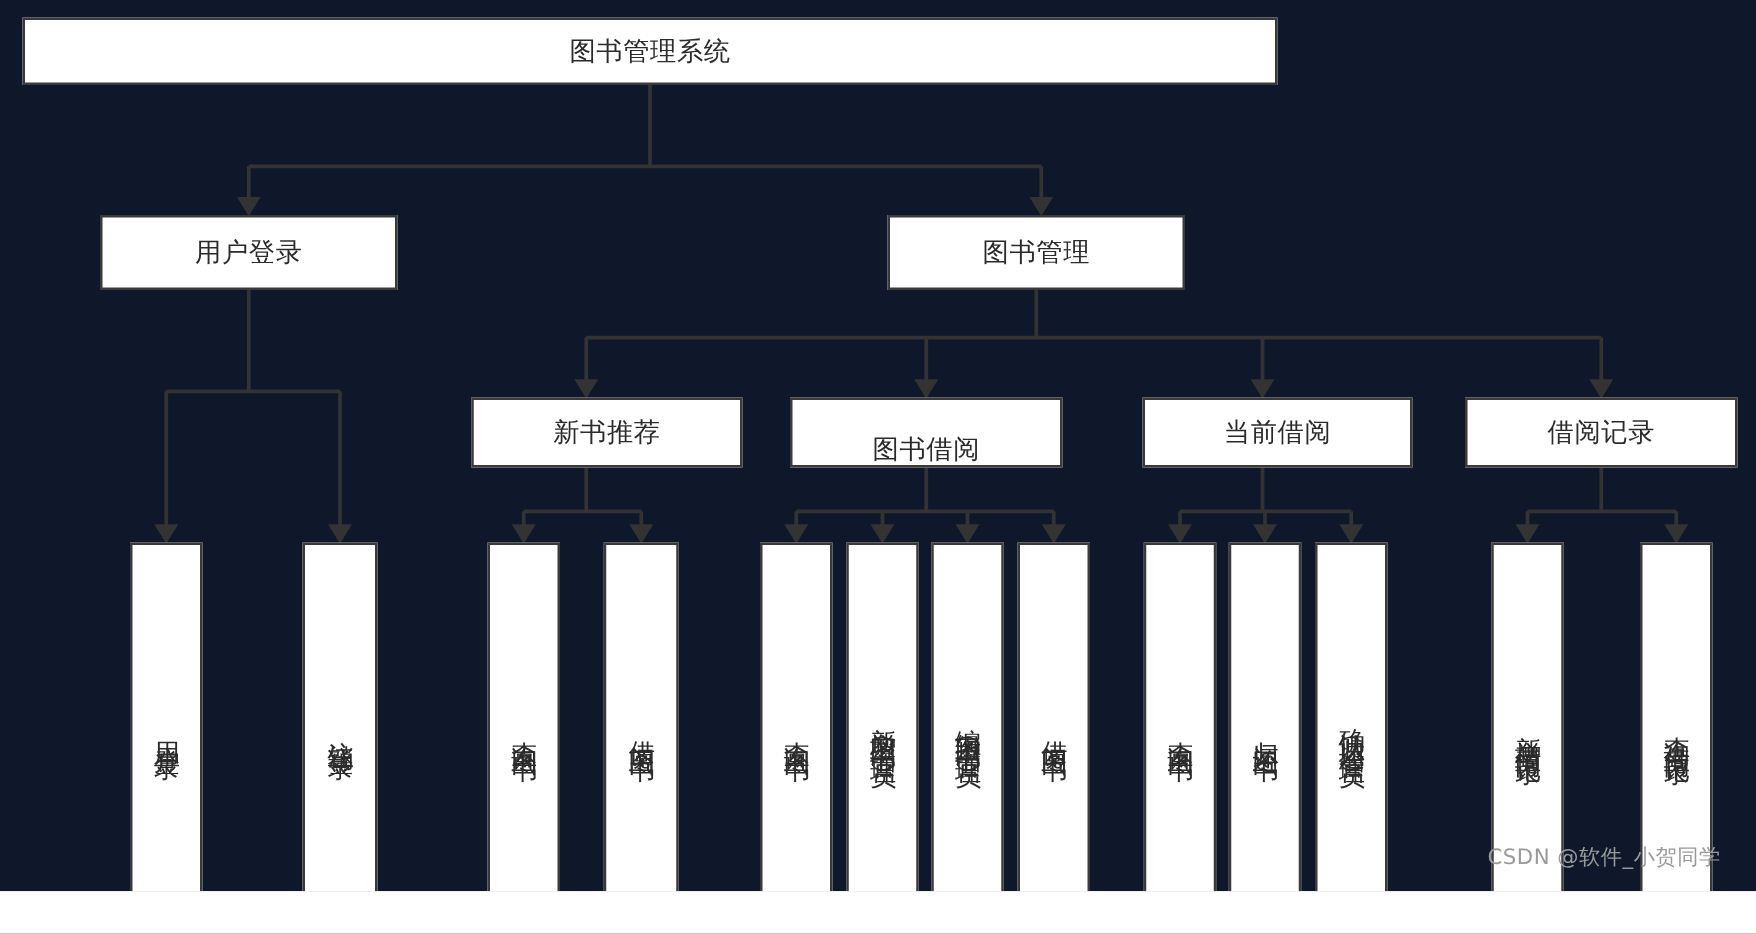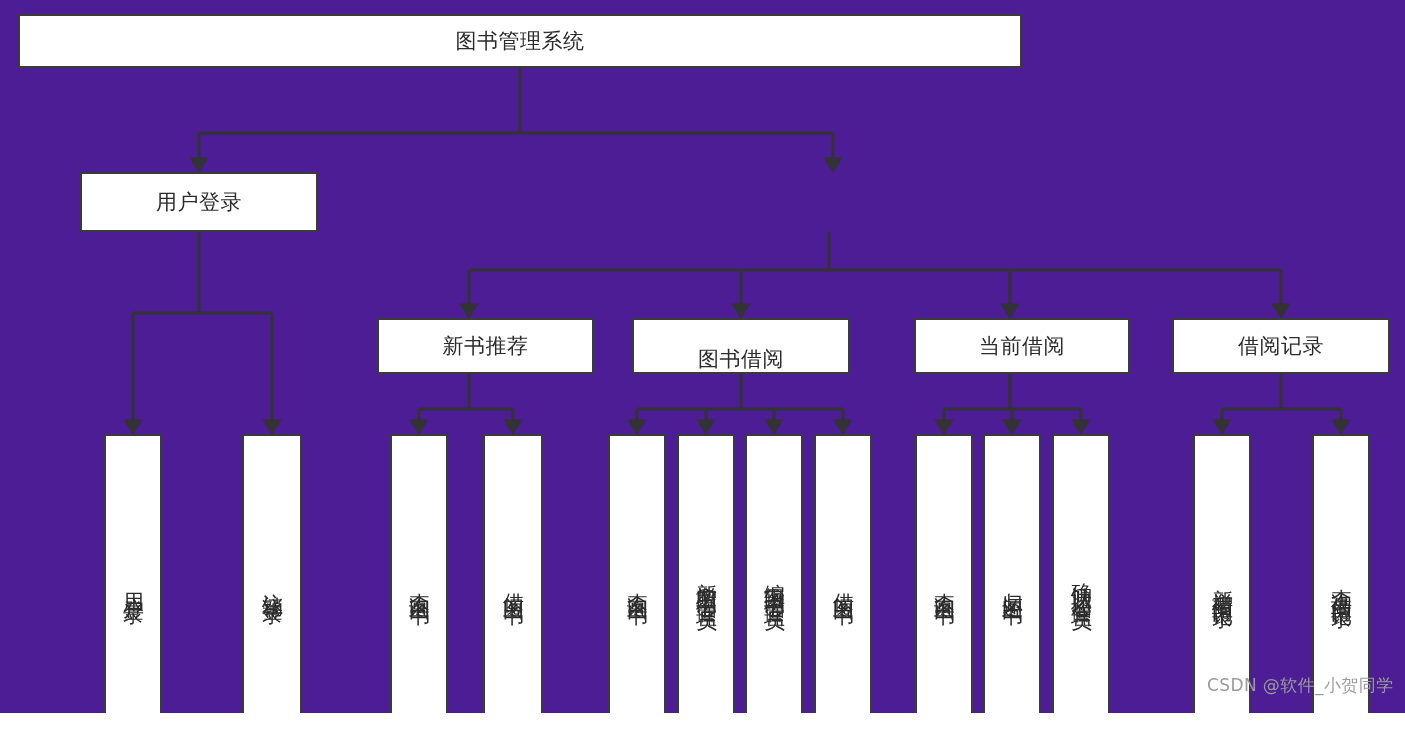--- a/index.html
+++ b/index.html
@@ -8,21 +8,21 @@
     padding: 0;
     background: #ffffff;
   }
   body {
     font-family: "DejaVu Sans", "Liberation Sans", sans-serif;
   }
   #canvas {
     position: relative;
     width: 1405px;
     height: 713px;
-    background: #4c1d95;
+    background: #0f172a;
     overflow: hidden;
   }
   #edges {
     position: absolute;
     left: 0;
     top: 0;
     width: 1405px;
     height: 747px;
     pointer-events: none;
   }
@@ -121,20 +121,23 @@
     </g>
   </svg>
 
   <div class="node" style="left: 18px; top: 14px; width: 1004px; height: 54px;">
     <span class="label">图书管理系统</span>
   </div>
 
   <div class="node" style="left: 80px; top: 172px; width: 238px; height: 60px;">
     <span class="label">用户登录</span>
   </div>
+  <div class="node" style="left: 710px; top: 172px; width: 238px; height: 60px;">
+    <span class="label">图书管理</span>
+  </div>
 
   <div class="node" style="left: 377px; top: 318px; width: 217px; height: 56px;">
     <span class="label">新书推荐</span>
   </div>
   <div class="node" style="left: 632px; top: 318px; width: 218px; height: 56px; align-items: flex-end;">
     <span class="label">图书借阅</span>
   </div>
   <div class="node" style="left: 914px; top: 318px; width: 216px; height: 56px;">
     <span class="label">当前借阅</span>
   </div>
@@ -175,15 +178,15 @@
   <div class="node vertical" style="left: 1052px; top: 434px; width: 58px; height: 300px;">
     <span class="label">确认归还（管理员）</span>
   </div>
   <div class="node vertical" style="left: 1193px; top: 434px; width: 58px; height: 300px;">
     <span class="label">新增借阅记录</span>
   </div>
   <div class="node vertical" style="left: 1312px; top: 434px; width: 58px; height: 300px;">
     <span class="label">查询借阅记录</span>
   </div>
 
-  <div class="watermark" style="left: 1190px; top: 674px; margin-left: 17px;">CSDN @软件_小贺同学</div>
+  <div class="watermark" style="left: 1190px; top: 674px;">CSDN @软件_小贺同学</div>
 
 </div>
 
 </body></html>

